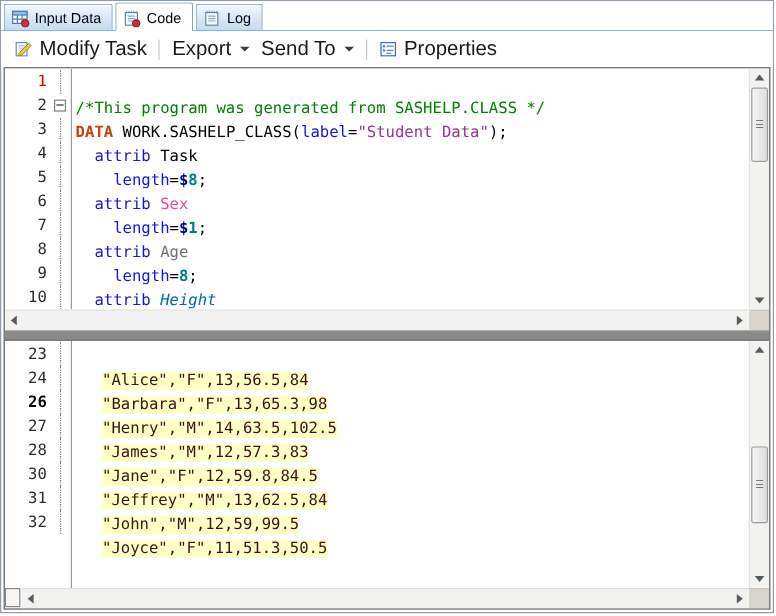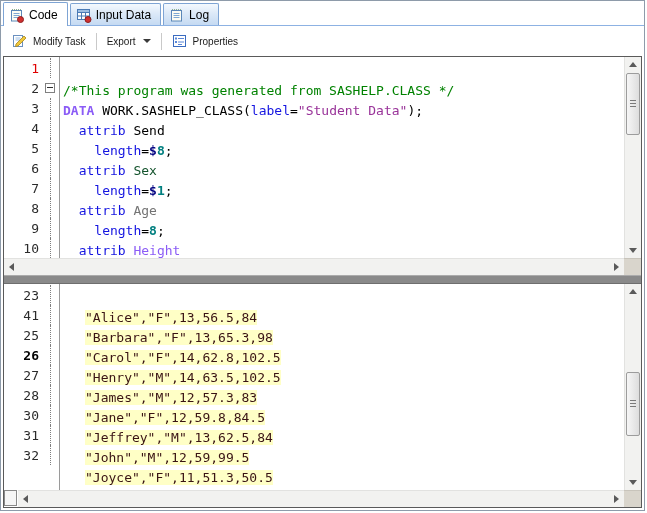--- a/index.html
+++ b/index.html
@@ -12,21 +12,21 @@
   .tabbar { height: 25px; flex: none; display: flex; align-items: flex-end; padding-left: 2px;
             border-bottom: 1px solid #8DB2E3; background:#fff; }
   .tab { display: flex; align-items: center; gap: 4px; height: 22px; padding: 0 9px 0 5px;
          border: 1px solid #7EA4D4; border-bottom: none; border-radius: 2px 2px 0 0;
          margin-right: 2px; font-size: 12px; color: #000; cursor: default; position: relative;
          background: linear-gradient(#F4F9FE, #DCE9F8 45%, #C5DAF2); }
   .tab.active { background: #fff; height: 24px; margin-bottom: -1px; z-index: 2; }
   .ticon { width: 16px; height: 16px; flex: none; position: relative; }
   
   .toolbar { height: 30px; flex: none; display: flex; align-items: center; padding: 0 6px;
-             font-size: 10px; color: #1a1a1a; background: #fff; }
+             font-size: 17px; color: #1a1a1a; background: #fff; }
   .tbtn { display: flex; align-items: center; gap: 5px; padding: 3px 5px; border-radius: 2px; cursor: default; }
   .tbtn.disabled { color: #A6A6A6; }
   .tsep { width: 1px; height: 17px; background: #C9C9C9; margin: 0 5px; flex: none; }
   .caret { width: 0; height: 0; border-left: 4px solid transparent; border-right: 4px solid transparent;
            border-top: 4px solid #3a3a3a; margin-left: 2px; }
   .tbtn.disabled .caret { border-top-color: #ABABAB; }
   
   .editor { flex: 1; margin: 0 2px 2px 2px; border: 1px solid #5A5A5A; background: #fff;
             display: flex; flex-direction: column; overflow: hidden; }
   .pane-row { display: flex; overflow: hidden; }
@@ -64,49 +64,49 @@
   .splitbox { width: 13px; flex: none; background: #F6F6F6; border: 1px solid #8A8A8A; margin: 0 1px 1px 0; }
   .splitter { height: 9px; flex: none; background: #8A8A8A; border-top: 1px solid #ABABAB;
               border-bottom: 1px solid #6E6E6E; cursor: row-resize; }
 </style>
 </head>
 <body>
 
 <div class="window">
 
   <div class="tabbar">
+    <div class="tab">
+      <span class="ticon">
+        <svg width="16" height="16" viewBox="0 0 16 16">
+          <rect x="1.5" y="2.5" width="12" height="10" fill="#fff" stroke="#4A7AB5"></rect>
+          <rect x="1.5" y="2.5" width="12" height="3" fill="#9DBEE3" stroke="#4A7AB5"></rect>
+          <line x1="5.5" y1="5.5" x2="5.5" y2="12.5" stroke="#4A7AB5"></line>
+          <line x1="9.5" y1="5.5" x2="9.5" y2="12.5" stroke="#4A7AB5"></line>
+          <line x1="1.5" y1="9" x2="13.5" y2="9" stroke="#4A7AB5"></line>
+          <circle cx="12" cy="12.5" r="3" fill="#D03030" stroke="#8E1F1F"></circle>
+        </svg>
+      </span>
+      <span>Input Data</span>
+    </div>
     <div class="tab active">
       <span class="ticon">
         <svg width="16" height="16" viewBox="0 0 16 16">
           <rect x="2.5" y="3.5" width="10" height="10.5" fill="#FDFDF4" stroke="#5B87B8"></rect>
           <line x1="3" y1="2.5" x2="12" y2="2.5" stroke="#8FAF8F" stroke-dasharray="1 1"></line>
           <line x1="4.5" y1="6.5" x2="10.5" y2="6.5" stroke="#7FA8D4"></line>
           <line x1="4.5" y1="8.5" x2="10.5" y2="8.5" stroke="#7FA8D4"></line>
           <line x1="4.5" y1="10.5" x2="10.5" y2="10.5" stroke="#7FA8D4"></line>
           <circle cx="11.5" cy="12.5" r="3" fill="#D03030" stroke="#8E1F1F"></circle>
         </svg>
       </span>
       <span>Code</span>
     </div>
     <div class="tab">
       <span class="ticon">
         <svg width="16" height="16" viewBox="0 0 16 16">
-          <rect x="1.5" y="2.5" width="12" height="10" fill="#fff" stroke="#4A7AB5"></rect>
-          <rect x="1.5" y="2.5" width="12" height="3" fill="#9DBEE3" stroke="#4A7AB5"></rect>
-          <line x1="5.5" y1="5.5" x2="5.5" y2="12.5" stroke="#4A7AB5"></line>
-          <line x1="9.5" y1="5.5" x2="9.5" y2="12.5" stroke="#4A7AB5"></line>
-          <line x1="1.5" y1="9" x2="13.5" y2="9" stroke="#4A7AB5"></line>
-          <circle cx="12" cy="12.5" r="3" fill="#D03030" stroke="#8E1F1F"></circle>
-        </svg>
-      </span>
-      <span>Input Data</span>
-    </div>
-    <div class="tab">
-      <span class="ticon">
-        <svg width="16" height="16" viewBox="0 0 16 16">
           <rect x="2.5" y="3.5" width="10" height="10.5" fill="#FDFDF4" stroke="#5B87B8"></rect>
           <line x1="3" y1="2.5" x2="12" y2="2.5" stroke="#8FAF8F" stroke-dasharray="1 1"></line>
           <line x1="4.5" y1="6.5" x2="10.5" y2="6.5" stroke="#7FA8D4"></line>
           <line x1="4.5" y1="8.5" x2="10.5" y2="8.5" stroke="#7FA8D4"></line>
           <line x1="4.5" y1="10.5" x2="10.5" y2="10.5" stroke="#7FA8D4"></line>
         </svg>
       </span>
       <span>Log</span>
     </div>
   </div>
@@ -119,20 +119,24 @@
           <line x1="3.5" y1="5" x2="8.5" y2="5" stroke="#9DBEE3"></line>
           <line x1="3.5" y1="7" x2="8.5" y2="7" stroke="#9DBEE3"></line>
           <polygon points="6,13 14,5 12,3 4,11 3.5,13.5" fill="#EFC83C" stroke="#A8861B" stroke-width="0.8"></polygon>
         </svg>
       </span>
       <span>Modify Task</span>
     </div>
     <div class="tsep"></div>
     <div class="tbtn">
       <span>Export</span>
+      <span class="caret"></span>
+    </div>
+    <div class="tbtn">
+      <span>Send To</span>
       <span class="caret"></span>
     </div>
     <div class="tsep"></div>
     <div class="tbtn">
       <span style="width:16px;height:16px;">
         <svg width="16" height="16" viewBox="0 0 16 16">
           <rect x="1.5" y="2.5" width="12" height="11" fill="#fff" stroke="#3A6BC0"></rect>
           <rect x="3" y="4.5" width="2" height="2" fill="#5B87D8"></rect>
           <line x1="6" y1="5.5" x2="12" y2="5.5" stroke="#5B87D8"></line>
           <rect x="3" y="8" width="2" height="2" fill="#5B87D8"></rect>
@@ -154,42 +158,42 @@
               <span class="fold">
                 <span class="fold-dots"></span>
               </span>
               <span class="codetext"><span style="color: rgb(0, 130, 0);">/*This program was generated from SASHELP.CLASS */</span></span>
             </div>
             <div class="code-line">
               <span class="ln" style="color: rgb(43, 43, 43);">2</span>
               <span class="fold">
                 <span class="fold-box"></span>
               </span>
-              <span class="codetext"><span style="color: #8b5cf6; font-weight: bold;">DATA</span><span style="color: rgb(0, 0, 0);"> WORK.SASHELP_CLASS(</span><span style="color: rgb(20, 20, 224);">label</span><span style="color: rgb(0, 0, 0);">=</span><span style="color: rgb(153, 51, 153);">"Student Data"</span><span style="color: rgb(0, 0, 0);">);</span></span>
+              <span class="codetext"><span style="color: #c2410c; font-weight: bold;">DATA</span><span style="color: rgb(0, 0, 0);"> WORK.SASHELP_CLASS(</span><span style="color: rgb(20, 20, 224);">label</span><span style="color: rgb(0, 0, 0);">=</span><span style="color: rgb(153, 51, 153);">"Student Data"</span><span style="color: rgb(0, 0, 0);">);</span></span>
             </div>
             <div class="code-line">
               <span class="ln" style="color: rgb(43, 43, 43);">3</span>
               <span class="fold">
                 <span class="fold-dots"></span>
               </span>
-              <span class="codetext"><span style="color: rgb(0, 0, 0);">  </span><span style="color: rgb(20, 20, 224);">attrib</span><span style="color: rgb(0, 0, 0);"> Send</span></span>
+              <span class="codetext"><span style="color: rgb(0, 0, 0);">  </span><span style="color: rgb(20, 20, 224);">attrib</span><span style="color: rgb(0, 0, 0);"> Task</span></span>
             </div>
             <div class="code-line">
               <span class="ln" style="color: rgb(43, 43, 43);">4</span>
               <span class="fold">
                 <span class="fold-dots"></span>
               </span>
               <span class="codetext"><span style="color: rgb(0, 0, 0);">    </span><span style="color: rgb(20, 20, 224);">length</span><span style="color: rgb(0, 0, 0);">=</span><span style="color: rgb(0, 0, 128); font-weight: bold;">$</span><span style="color: rgb(0, 127, 127); font-weight: bold;">8</span><span style="color: rgb(0, 0, 0);">;</span></span>
             </div>
             <div class="code-line">
               <span class="ln" style="color: rgb(43, 43, 43);">5</span>
               <span class="fold">
                 <span class="fold-dots"></span>
               </span>
-              <span class="codetext"><span style="color: rgb(0, 0, 0);">  </span><span style="color: rgb(20, 20, 224);">attrib</span><span style="color: #14532d;"> Sex</span></span>
+              <span class="codetext"><span style="color: rgb(0, 0, 0);">  </span><span style="color: rgb(20, 20, 224);">attrib</span><span style="color: #ec4899;"> Sex</span></span>
             </div>
             <div class="code-line">
               <span class="ln" style="color: rgb(43, 43, 43);">6</span>
               <span class="fold">
                 <span class="fold-dots"></span>
               </span>
               <span class="codetext"><span style="color: rgb(0, 0, 0);">    </span><span style="color: rgb(20, 20, 224);">length</span><span style="color: rgb(0, 0, 0);">=</span><span style="color: rgb(0, 0, 128); font-weight: bold;">$</span><span style="color: rgb(0, 127, 127); font-weight: bold;">1</span><span style="color: rgb(0, 0, 0);">;</span></span>
             </div>
             <div class="code-line">
               <span class="ln" style="color: rgb(43, 43, 43);">7</span>
@@ -203,21 +207,21 @@
               <span class="fold">
                 <span class="fold-dots"></span>
               </span>
               <span class="codetext"><span style="color: rgb(0, 0, 0);">    </span><span style="color: rgb(20, 20, 224);">length</span><span style="color: rgb(0, 0, 0);">=</span><span style="color: rgb(0, 127, 127); font-weight: bold;">8</span><span style="color: rgb(0, 0, 0);">;</span></span>
             </div>
             <div class="code-line">
               <span class="ln" style="color: rgb(43, 43, 43);">9</span>
               <span class="fold">
                 <span class="fold-dots"></span>
               </span>
-              <span class="codetext"><span style="color: rgb(0, 0, 0);">  </span><span style="color: rgb(20, 20, 224);">attrib</span><span style="color: #8b5cf6;"> Height</span></span>
+              <span class="codetext"><span style="color: rgb(0, 0, 0);">  </span><span style="color: rgb(20, 20, 224);">attrib</span><span style="color: #0369a1; font-style: italic;"> Height</span></span>
             </div>
             <div class="code-line">
               <span class="ln" style="color: rgb(43, 43, 43);">10</span>
               <span class="fold">
                 <span class="fold-dots"></span>
               </span>
               <span class="codetext"><span style="color: rgb(0, 0, 0);">    </span><span style="color: rgb(20, 20, 224);">length</span><span style="color: rgb(0, 0, 0);">=</span><span style="color: rgb(0, 127, 127); font-weight: bold;">8</span><span style="color: rgb(0, 0, 0);">;</span></span>
             </div>
           </div>
       </div>
@@ -250,32 +254,25 @@
       <div class="pane">
         <div class="lines">
             <div class="code-line">
               <span class="ln" style="color: rgb(43, 43, 43);">23</span>
               <span class="fold">
                 <span class="fold-dots"></span>
               </span>
               <span class="codetext" style="padding-left: 26px;"><span style="color: rgb(58, 20, 20); background: rgb(255, 255, 198);">"Alice","F",13,56.5,84</span></span>
             </div>
             <div class="code-line">
-              <span class="ln" style="color: rgb(43, 43, 43);">41</span>
+              <span class="ln" style="color: rgb(43, 43, 43);">24</span>
               <span class="fold">
                 <span class="fold-dots"></span>
               </span>
               <span class="codetext" style="padding-left: 26px;"><span style="color: rgb(58, 20, 20); background: rgb(255, 255, 198);">"Barbara","F",13,65.3,98</span></span>
-            </div>
-            <div class="code-line">
-              <span class="ln" style="color: rgb(43, 43, 43);">25</span>
-              <span class="fold">
-                <span class="fold-dots"></span>
-              </span>
-              <span class="codetext" style="padding-left: 26px;"><span style="color: rgb(58, 20, 20); background: rgb(255, 255, 198);">"Carol","F",14,62.8,102.5</span></span>
             </div>
             <div class="code-line">
               <span class="ln" style="color: #000000; font-weight: bold;">26</span>
               <span class="fold">
                 <span class="fold-dots"></span>
               </span>
               <span class="codetext" style="padding-left: 26px;"><span style="color: rgb(58, 20, 20); background: rgb(255, 255, 198);">"Henry","M",14,63.5,102.5</span></span>
             </div>
             <div class="code-line">
               <span class="ln" style="color: rgb(43, 43, 43);">27</span>

